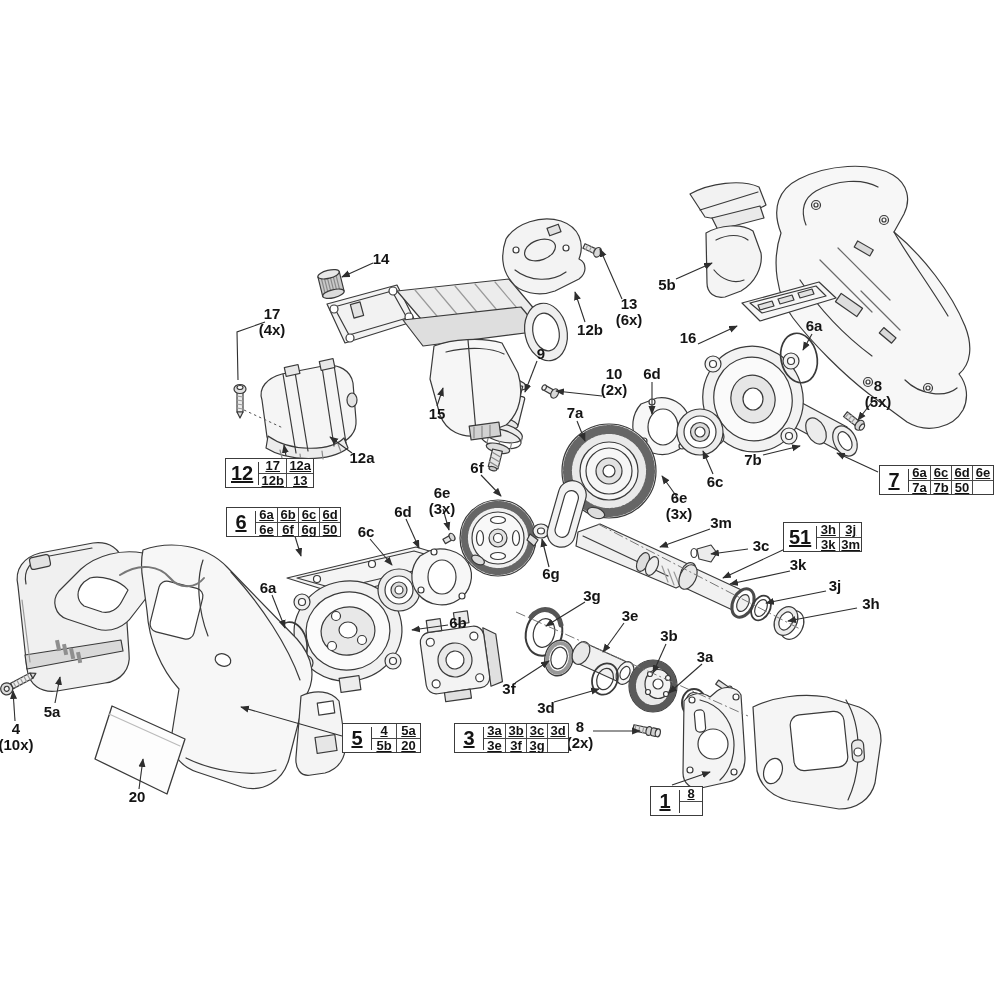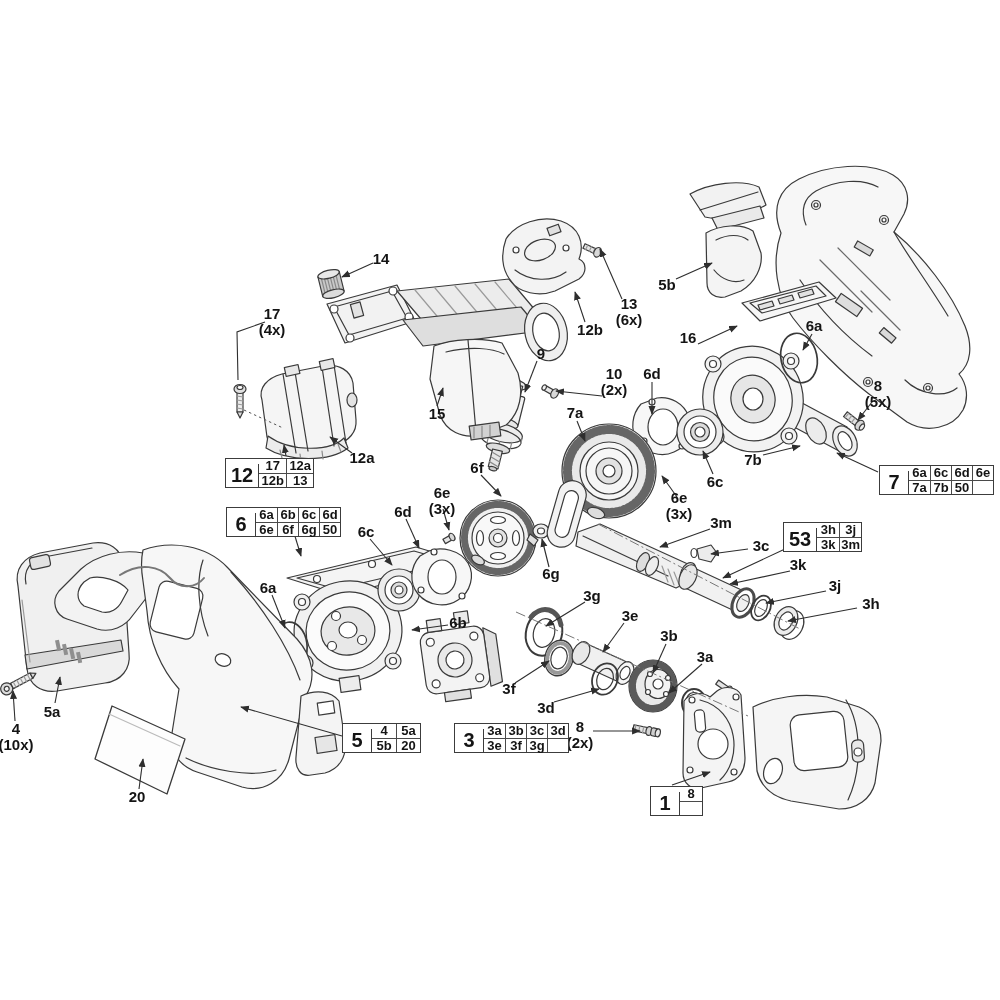--- a/index.html
+++ b/index.html
@@ -2,22 +2,22 @@
 <html><head>
 <meta charset="utf-8">
 <style>
   html,body{margin:0;padding:0;background:#fff;}
   .stage{position:relative;width:1000px;height:1000px;background:#ffffff;overflow:hidden;
          font-family:"Liberation Sans",sans-serif;}
   .art{position:absolute;left:0;top:0;width:1000px;height:1000px;}
   .callout{position:absolute;transform:translate(-50%,-50%);text-align:center;
            font-weight:bold;font-size:15px;color:#141414;line-height:1.08;white-space:nowrap;}
   .callout .qty{display:block;}
-  .ptable{position:absolute;display:flex;align-items:flex-end;background:#fff;
-          border:1.6px solid #3c3c3c;color:#141414;box-sizing:border-box;}
+  .ptable{position:absolute;display:flex;align-items:center;background:#fff;
+          border:1.6px solid #3c3c3c;color:#141414;box-sizing:border-box;text-decoration:underline;}
   .ptable .tid{display:flex;align-items:center;justify-content:center;font-weight:bold;
                font-size:20px;padding:0 5px;min-width:18px;border-right:1.4px solid #3c3c3c;}
   .tgrid{display:grid;}
   .tgrid .cell{display:flex;align-items:center;justify-content:center;font-weight:bold;
                font-size:13px;height:13.5px;border-left:1px solid #4a4a4a;border-top:1px solid #4a4a4a;
                padding:0 1px;}
   .tgrid .cell.r0{border-top:none;}
   .tgrid .cell.c0{border-left:none;}
 </style>
 </head>
@@ -540,21 +540,21 @@
     <span class="cell r0">6d</span>
     <span class="cell r0">6e</span>
     <span class="cell c0">7a</span>
     <span class="cell">7b</span>
     <span class="cell">50</span>
     <span class="cell"></span>
   </div>
 </div>
 
 <div class="ptable" style="left:783px;top:522px">
-  <div class="tid">53</div>
+  <div class="tid">51</div>
   <div class="tgrid" style="grid-template-columns:repeat(2,22px)">
     <span class="cell r0 c0">3h</span>
     <span class="cell r0">3j</span>
     <span class="cell c0">3k</span>
     <span class="cell">3m</span>
   </div>
 </div>
 
 <div class="ptable" style="left:454px;top:723px">
   <div class="tid">3</div>

